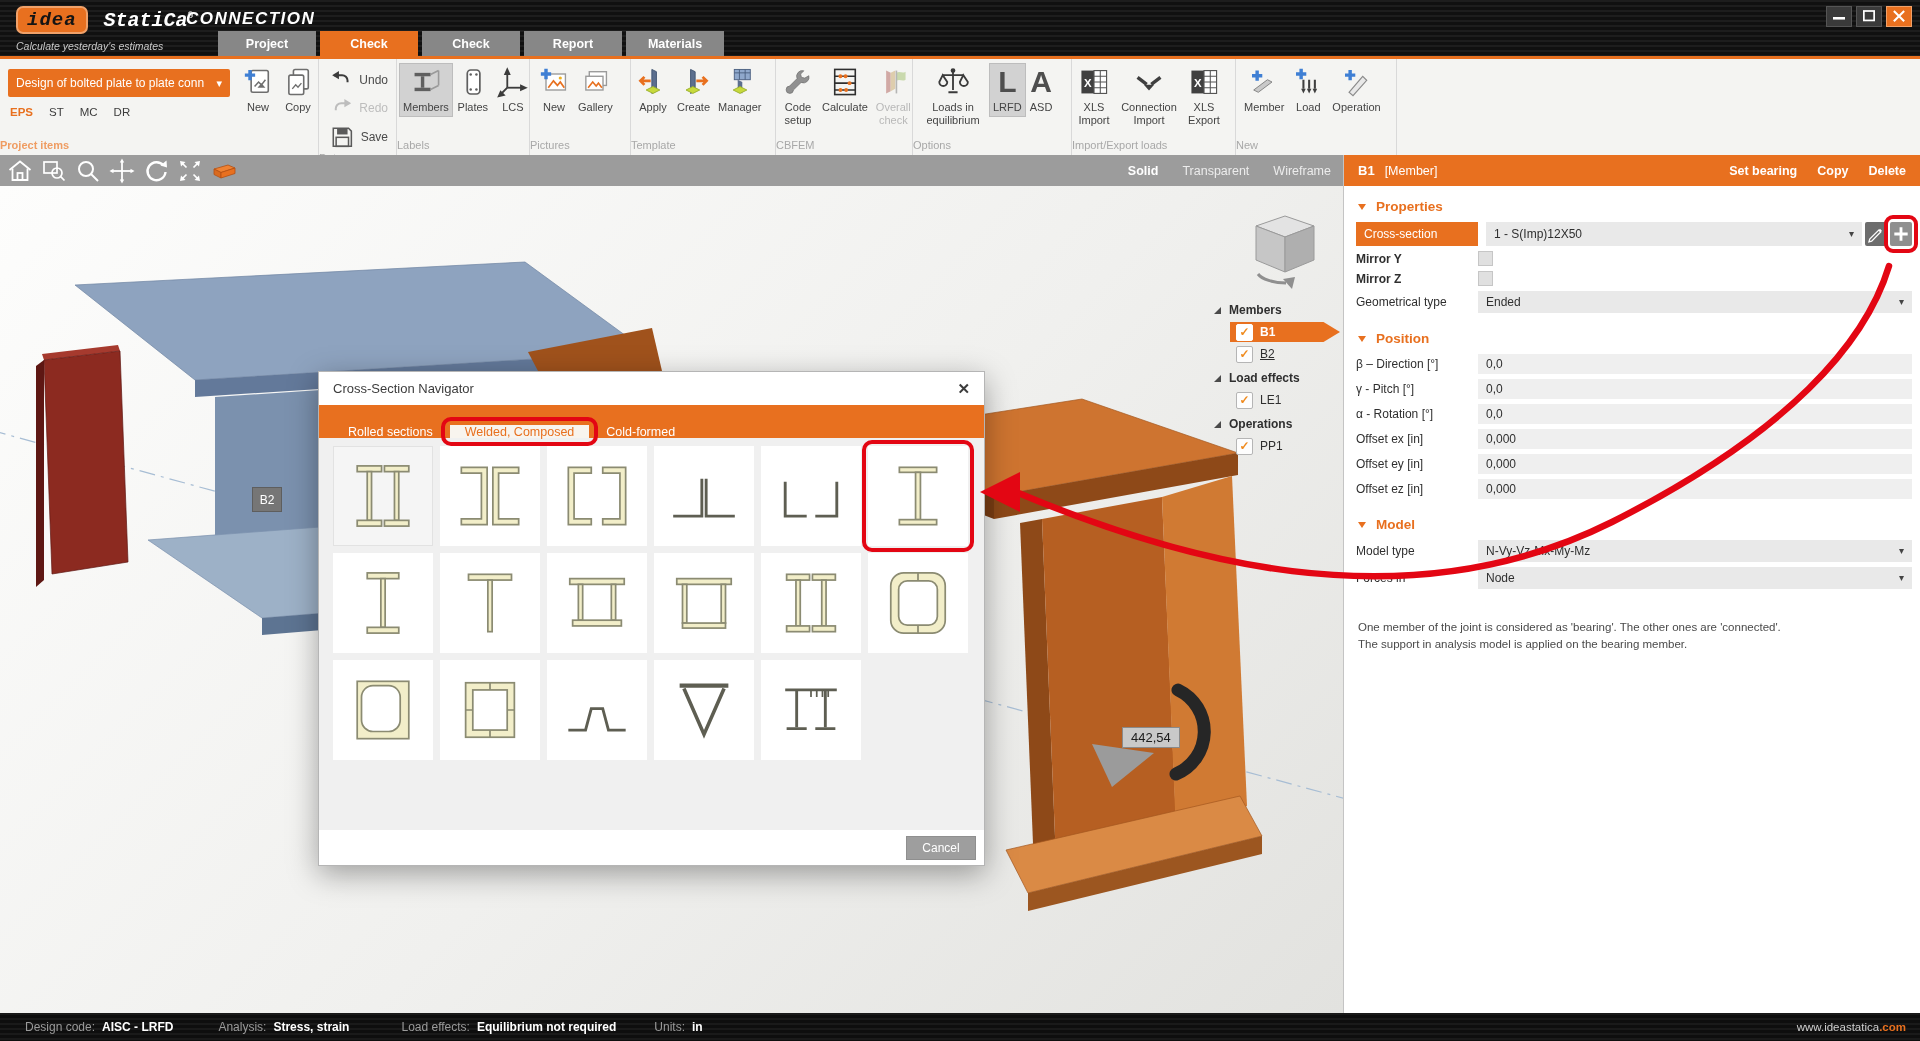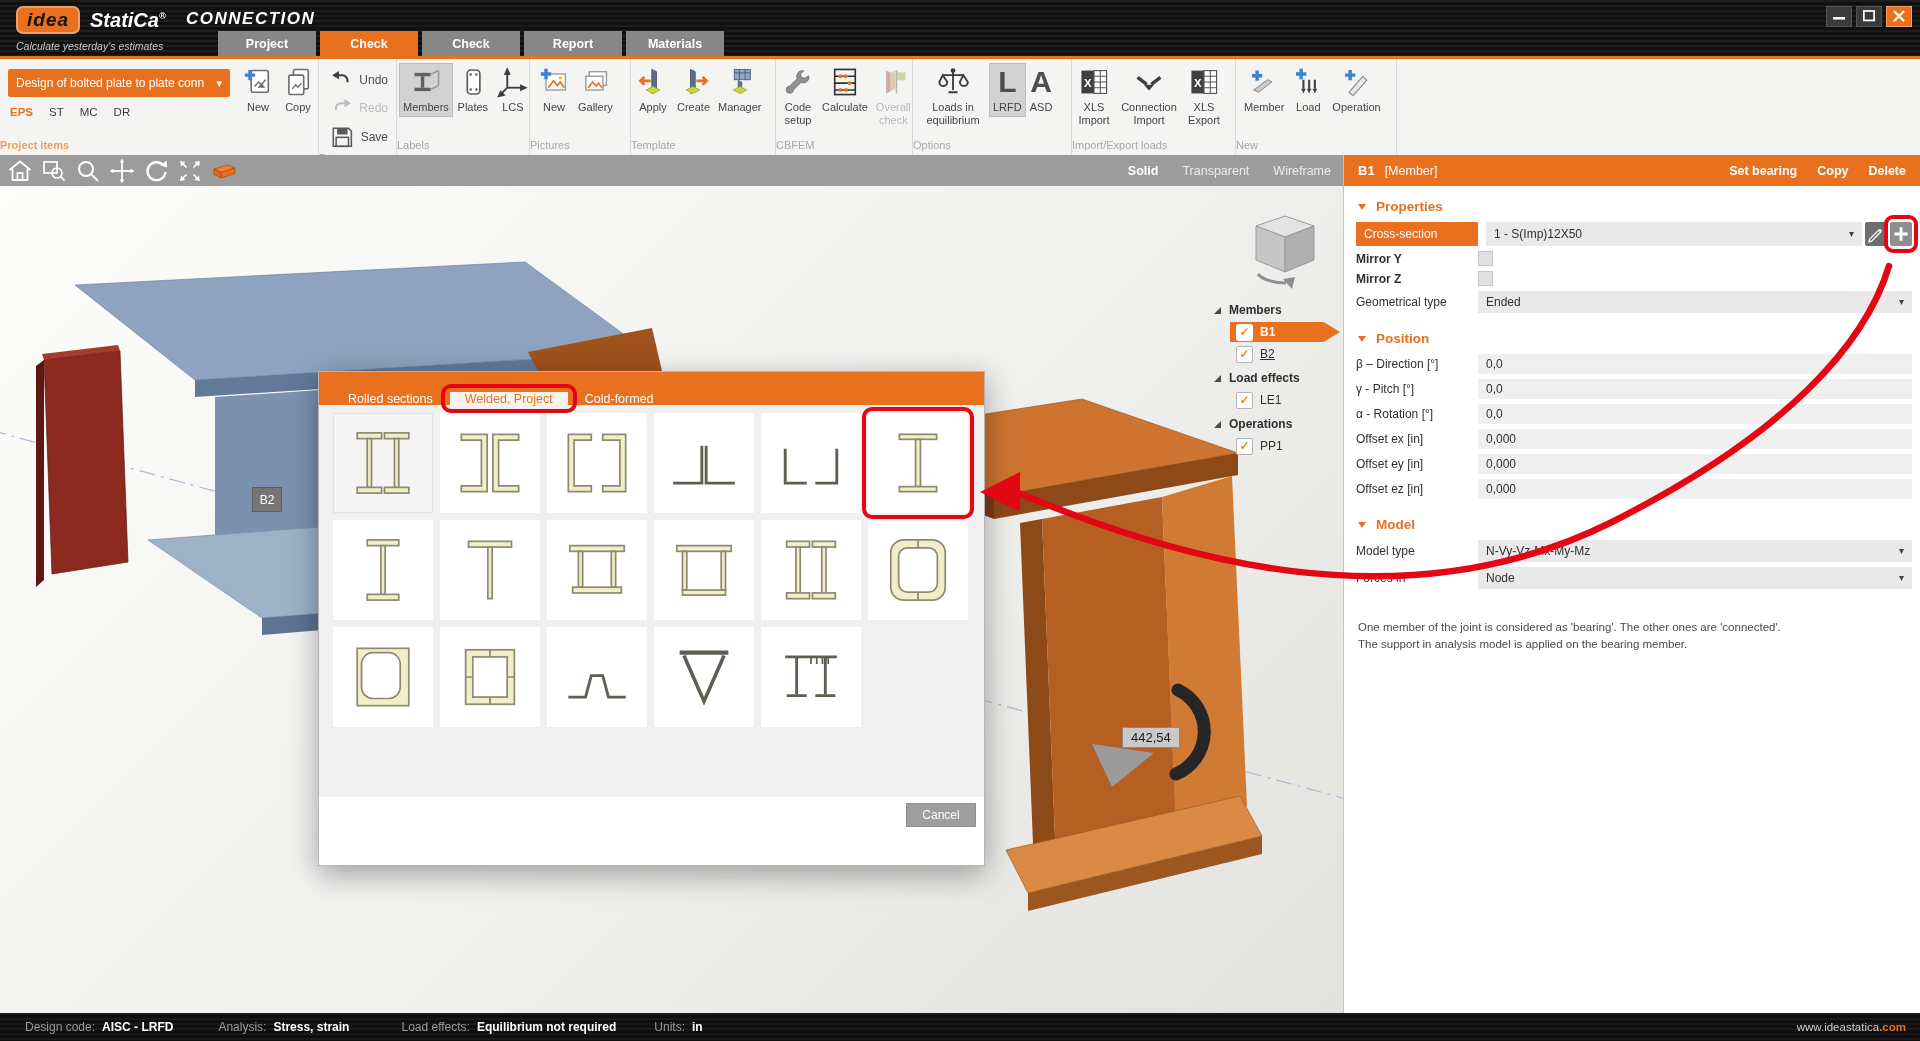--- a/index.html
+++ b/index.html
@@ -3,21 +3,21 @@
 <meta charset="utf-8">
 <style>
   html,body{margin:0;padding:0;background:#333;}
   .app{position:relative;width:1920px;height:1041px;overflow:hidden;
        font-family:"Liberation Sans",sans-serif;background:#f4f4f2;}
 
   
   .titlebar{position:absolute;left:0;top:0;width:100%;height:56px;
     background:repeating-linear-gradient(180deg,#1d1d1d 0 2px,#101010 2px 5px);
     border-bottom:3px solid #e8701f;}
-  .logo-row{position:absolute;left:16px;top:6px;display:flex;align-items:center;gap:10px;}
+  .logo-row{position:absolute;left:16px;top:6px;display:flex;align-items:center;gap:16px;font-family:Liberation Mono, monospace;}
   .logo-chip{background:#e8701f;border:2px solid #f0a169;border-radius:7px;padding:1px 9px;
     font-style:italic;font-weight:bold;font-size:19px;color:#141414;letter-spacing:1px;}
   .logo-statica{color:#fff;font-style:italic;font-weight:bold;font-size:20px;}
   .logo-reg{color:#fff;font-size:9px;vertical-align:super;}
   .app-name{position:absolute;left:186px;top:9px;color:#fff;font-style:italic;font-weight:bold;
     font-size:17px;letter-spacing:1.5px;}
   .tagline{position:absolute;left:16px;top:40px;color:#c9c9c9;font-style:italic;font-size:10.5px;}
   .doc-title{position:absolute;left:0;right:0;top:9px;text-align:center;color:#e8e8e8;font-size:13px;}
   .win-controls{position:absolute;right:8px;top:6px;display:flex;gap:4px;}
   .win-btn{width:24px;height:19px;background:#3a3a3a;border:1px solid #555;display:flex;
@@ -849,24 +849,28 @@
       <span class="pfield dd">
         <span>Node</span>
         <span class="ddc" style="line-height:22px">▾</span>
       </span>
     </div>
 
     <div class="help">One member of the joint is considered as 'bearing'. The other ones are 'connected'. The support in analysis model is applied on the bearing member.</div>
   </aside>
 
   <div class="dialog">
+    <div class="dlg-title">
+      <span>Cross-Section Navigator</span>
+      <span class="dlg-close">✕</span>
+    </div>
     <div class="dlg-tabs">
       <div class="dtab">Rolled sections</div>
       <div class="dtab active">
-        <span>Welded, Project</span>
+        <span>Welded, Composed</span>
         <span class="ring tab-ring"></span>
       </div>
       <div class="dtab">Cold-formed</div>
     </div>
     <div class="dlg-body">
       <div class="tile-grid" id="tile-grid">
           <div class="tile first">
             <svg viewBox="0 0 60 60" aria-hidden="true">
               <g fill="#f2eec9" stroke="#8b8b72" stroke-width="1.2">
                 <rect x="12" y="9" width="17" height="4"></rect>

